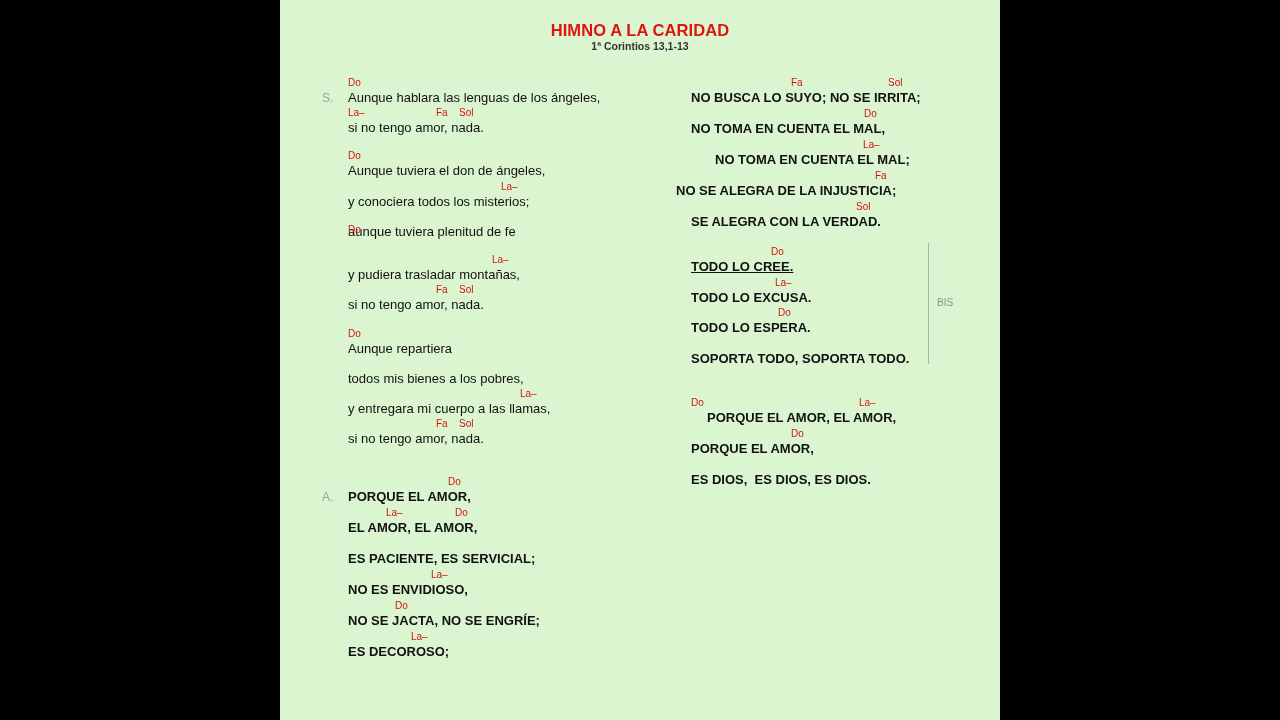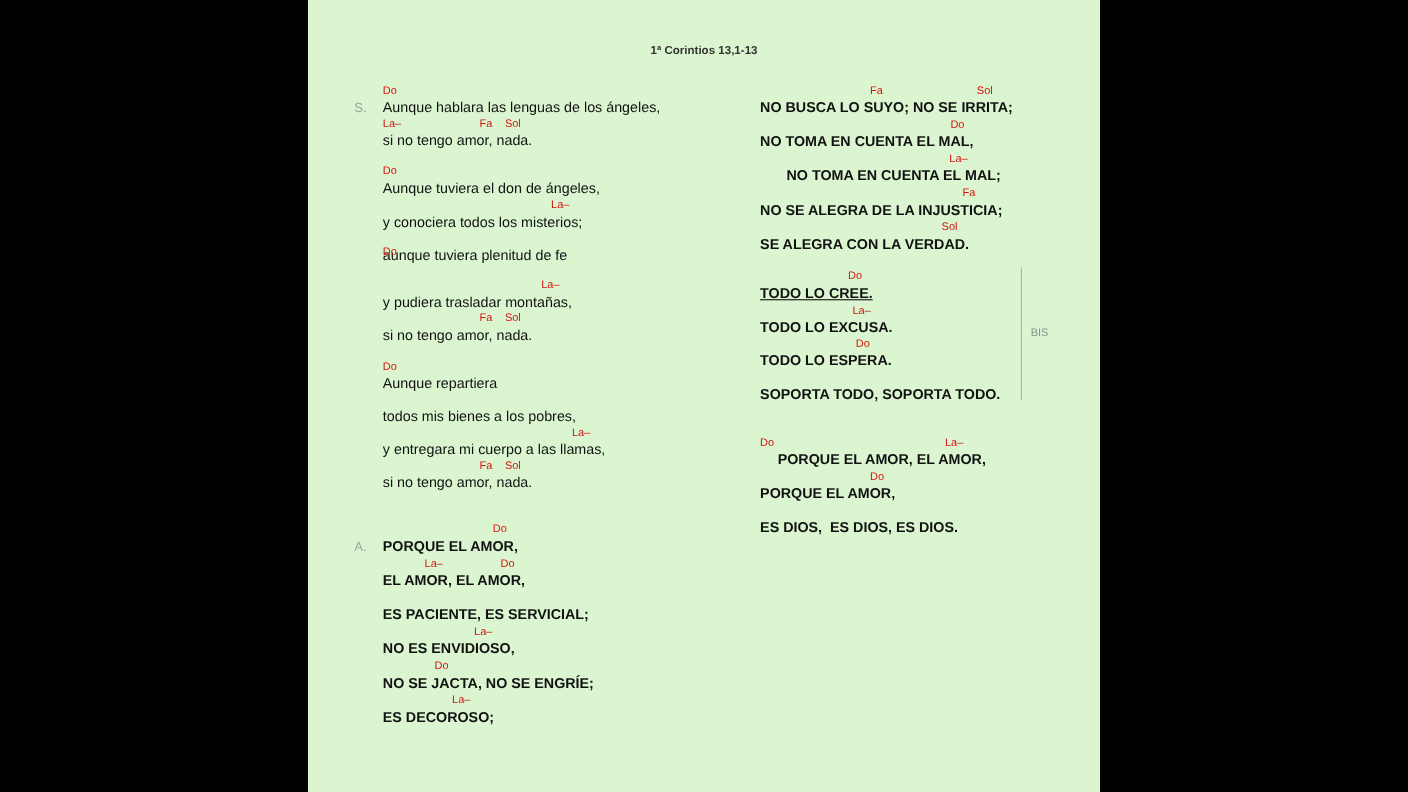--- a/index.html
+++ b/index.html
@@ -35,20 +35,21 @@
     background: #a9b5a6;
   }
   .bis {
     position: absolute; left: 657px; top: 297px; font-size: 10px; color: #8a948a;
   }
 </style>
 </head>
 <body>
 
 <div class="page">
+  <div class="title">HIMNO A LA CARIDAD</div>
   <div class="subtitle">1ª Corintios 13,1-13</div>
 
   <div class="label" style="left:42px; top:91px;">S.</div>
   <div class="label" style="left:42px; top:490px;">A.</div>
 
   <div id="left-col"></div>
   <div id="right-col"></div>
 
   <div class="bis-bar"></div>
   <div class="bis">BIS</div>
@@ -89,21 +90,21 @@
     <div class="chord" style="left: 115px; top: 600px;">Do</div>
     <div class="line bold" style="left: 68px; top: 644px;">ES DECOROSO;</div>
     <div class="chord" style="left: 131px; top: 631px;">La–</div>
     <div class="line bold" style="left: 411px; top: 90px;">NO BUSCA LO SUYO; NO SE IRRITA;</div>
     <div class="chord" style="left: 511px; top: 77px;">Fa</div>
     <div class="chord" style="left: 608px; top: 77px;">Sol</div>
     <div class="line bold" style="left: 411px; top: 121px;">NO TOMA EN CUENTA EL MAL,</div>
     <div class="chord" style="left: 584px; top: 108px;">Do</div>
     <div class="line bold" style="left: 411px; top: 152px; margin-left: 24px;">NO TOMA EN CUENTA EL MAL;</div>
     <div class="chord" style="left: 583px; top: 139px;">La–</div>
-    <div class="line bold" style="left: 411px; top: 183px;">NO SE ALEGRA DE LA INJUSTICIA;</div>
+    <div class="line bold" style="left: 396px; top: 183px;">NO SE ALEGRA DE LA INJUSTICIA;</div>
     <div class="chord" style="left: 595px; top: 170px;">Fa</div>
     <div class="line bold" style="left: 411px; top: 214px;">SE ALEGRA CON LA VERDAD.</div>
     <div class="chord" style="left: 576px; top: 201px;">Sol</div>
     <div class="line bold" style="left: 411px; top: 259px; text-decoration: underline;">TODO LO CREE.</div>
     <div class="chord" style="left: 491px; top: 246px;">Do</div>
     <div class="line bold" style="left: 411px; top: 290px;">TODO LO EXCUSA.</div>
     <div class="chord" style="left: 495px; top: 277px;">La–</div>
     <div class="line bold" style="left: 411px; top: 320px;">TODO LO ESPERA.</div>
     <div class="chord" style="left: 498px; top: 307px;">Do</div>
     <div class="line bold" style="left: 411px; top: 351px;">SOPORTA TODO, SOPORTA TODO.</div>

